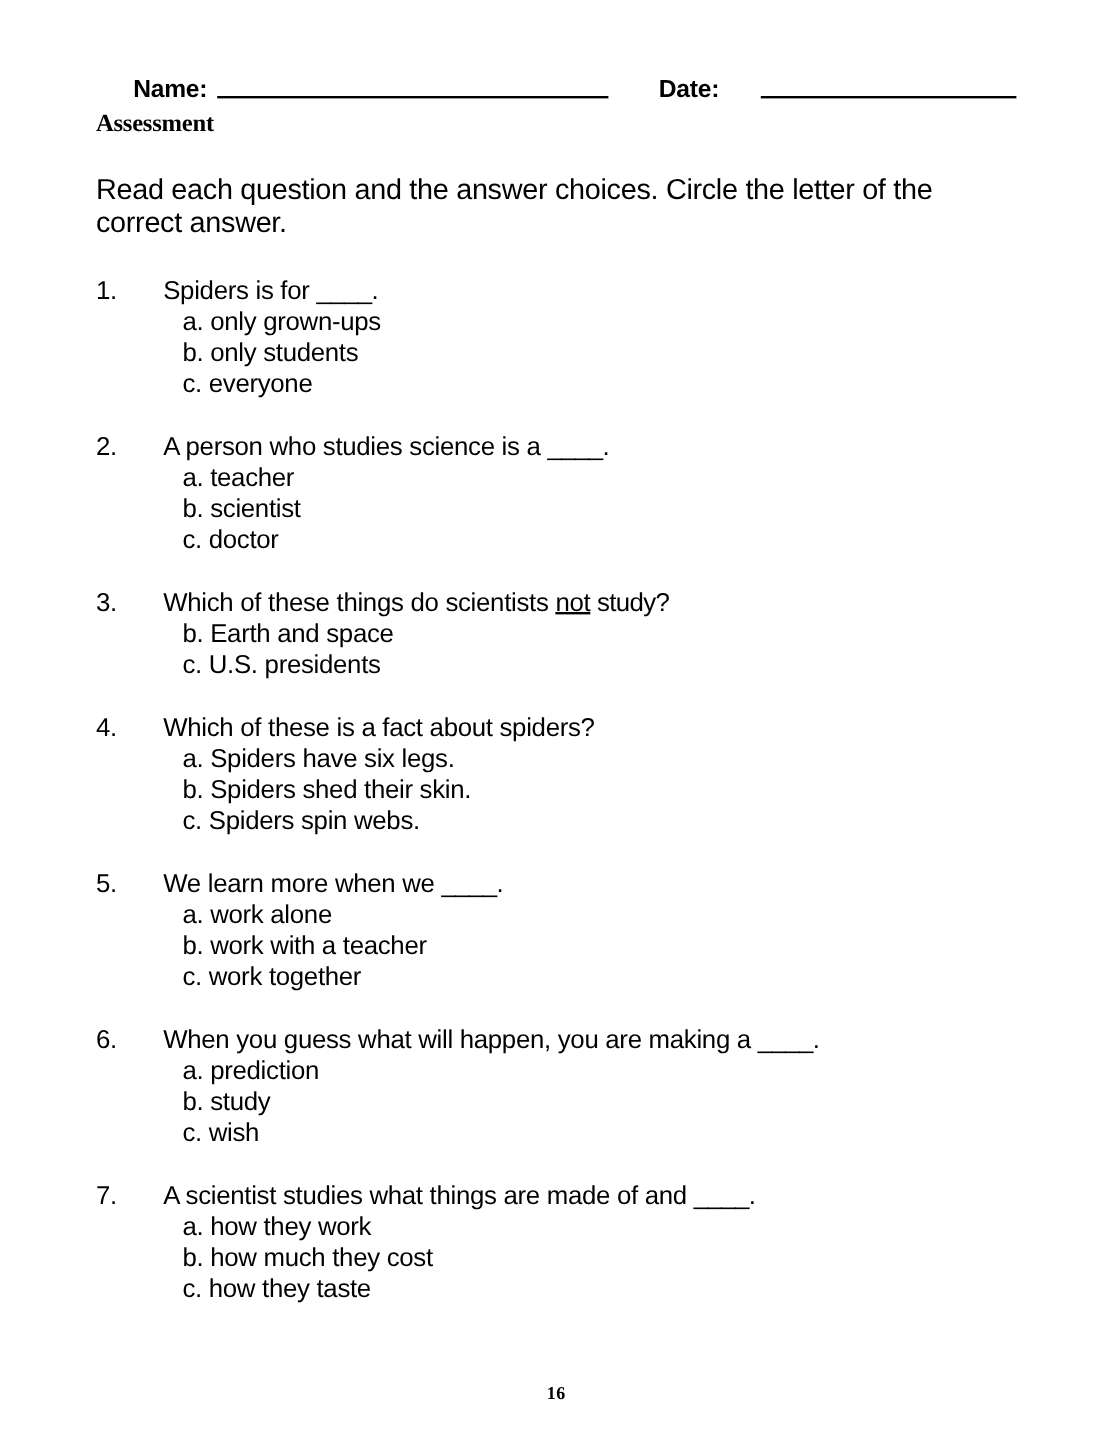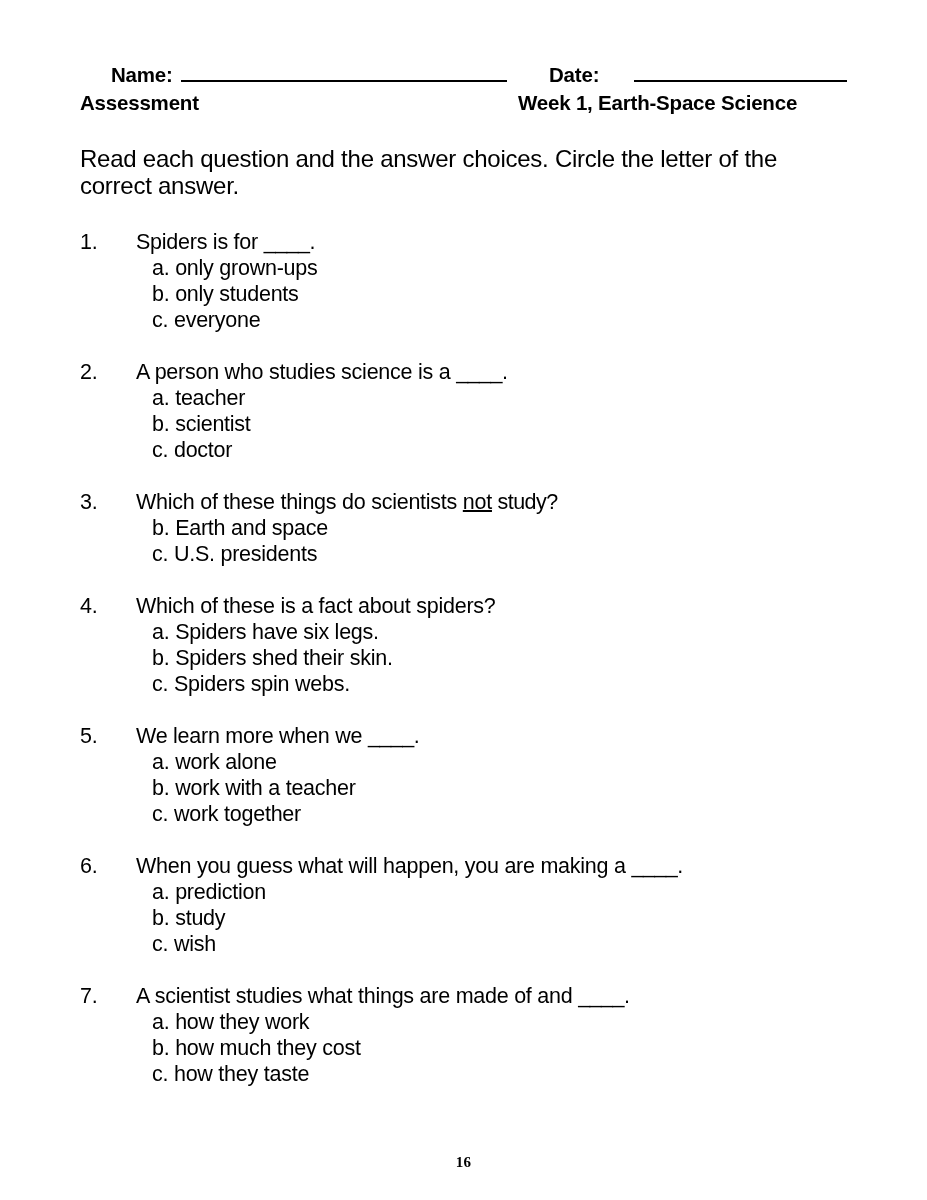--- a/index.html
+++ b/index.html
@@ -65,20 +65,21 @@
   .rule.date-rule { max-width: 215px; }
 
   .header-row-2 {
     display: flex;
     width: 100%;
     margin-top: 3px;
   }
   .hdr2-left {
     width: 438px;
     flex: 0 0 auto;
+    font-family: Liberation Serif, serif;
   }
   .hdr2-right {
     flex: 1 1 auto;
   }
   .hdr-sub {
     font-weight: bold;
     font-size: 20.5px;
     line-height: 26px;
     letter-spacing: -0.2px;
     white-space: nowrap;
@@ -158,23 +159,20 @@
       </div>
       <div class="hdr-right">
         <span class="hdr-label">Date:</span>
         <span class="rule date-rule"></span>
       </div>
     </div>
     <div class="header-row-2">
       <div class="hdr2-left">
         <span class="hdr-sub">Assessment</span>
       </div>
-      <div class="hdr2-right">
-        <span class="hdr-sub">Week 1, Earth-Space Science</span>
-      </div>
     </div>
   </div>
 
   <div class="instructions">Read each question and the answer choices. Circle the letter of the correct answer.</div>
 
   <div class="questions">
       <div class="question-block">
         <div class="q-line">
           <span class="q-num">1.</span>
           <span class="q-text"><span>Spiders is for </span><span class="blank">____.</span></span>

